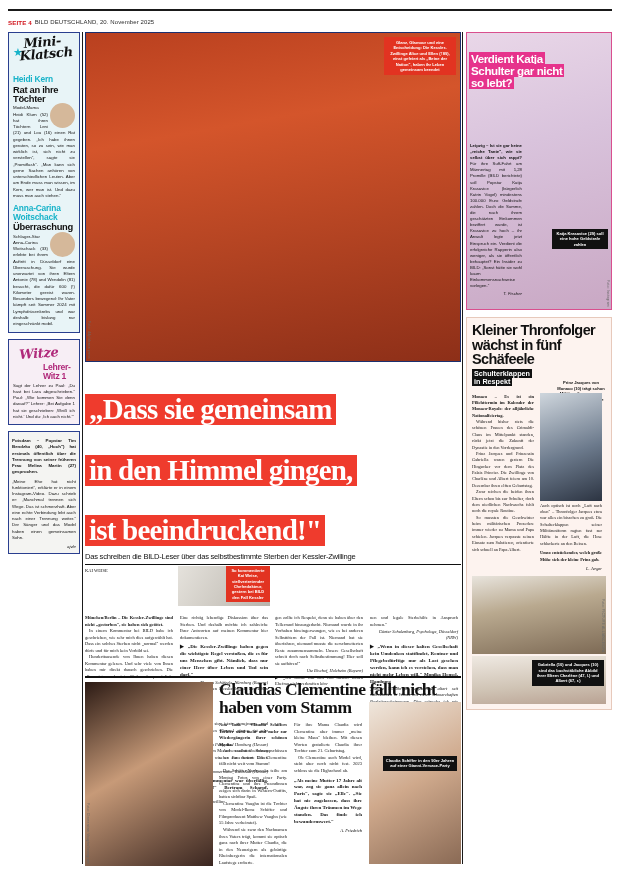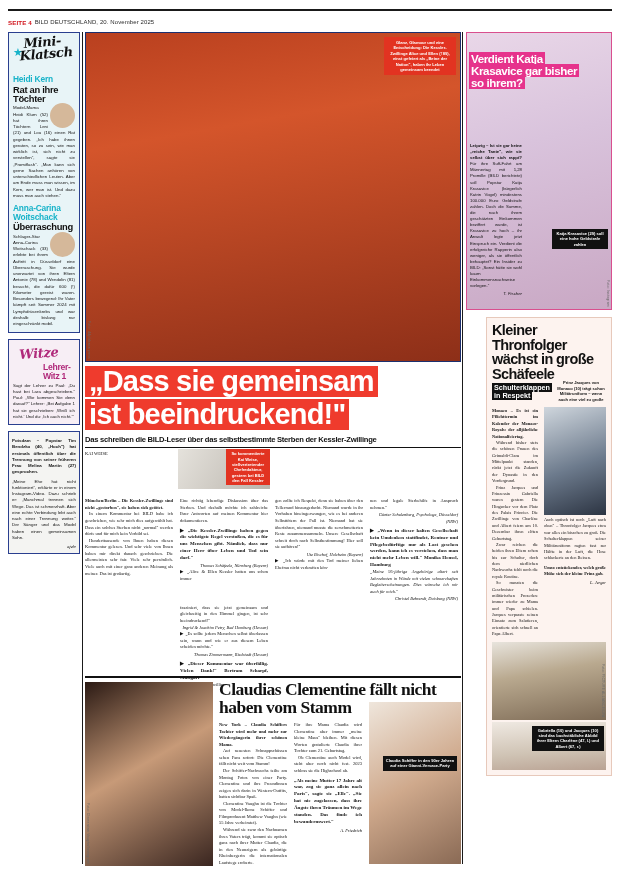--- a/index.html
+++ b/index.html
@@ -105,26 +105,26 @@
   }
   .lead-caption {
     position:absolute; right:4px; top:4px; width:72px;
     background:#e23321; color:#fff; padding:3px 3px;
     font-family:"Liberation Sans", sans-serif; font-weight:bold;
     font-size:4.1px; line-height:1.32; text-align:center;
   }
   .headline { margin-top:4px; }
   .headline .hl {
     display:inline-block; background:#ef3b2d; color:#fff;
-    font-family:Liberation Sans, sans-serif; font-weight:bold;
+    font-family:Liberation Serif, serif; font-weight:bold;
     font-size:29px; line-height:1.04; letter-spacing:-.8px;
-    padding:0 4px 1px 4px; margin-bottom:1.5px;
+    padding:0 4px 1px 4px; margin-bottom:1.5px;margin-top:28px;
   }
   .subhead {
-    font-family:"Liberation Sans", sans-serif; font-weight:bold;
+    font-family:"Liberation Sans", sans-serif; font-weight:normal;
     font-size:7.6px; color:#111; margin-top:4px; letter-spacing:-.25px;
   }
   .hr-thin { height:1px; background:#111; margin:3px 0 3px 0; }
 
   
   .cols4 { display:flex; gap:7px; margin-top:3px; }
   .col { width:88px; }
   .body {
     font-family:"Liberation Serif", serif; font-size:4.5px; line-height:1.46;
     color:#111; text-align:justify; hyphens:auto;
@@ -299,20 +299,21 @@
 
   <div class="main">
 
     <div class="lead-photo photo">
       <div class="lead-caption">Glanz, Glamour und eine Entscheidung: Die Kessler-Zwillinge Alice und Ellen (†89), einst gefeiert als „Beine der Nation", haben ihr Leben gemeinsam beendet</div>
       <div class="credit" style="left:1px;bottom:2px;">Foto: ddp/abaca press</div>
     </div>
 
     <div class="headline">
       <div><span class="hl">„Dass sie gemeinsam</span></div>
+      <div><span class="hl">in den Himmel gingen,</span></div>
       <div><span class="hl">ist beeindruckend!"</span></div>
     </div>
 
     <div class="subhead">Das schreiben die BILD-Leser über das selbstbestimmte Sterben der Kessler-Zwillinge</div>
     <div class="hr-thin"></div>
 
     <div style="position:relative;height:44px;">
       <div class="body" style="width:88px;">KAI WEISE</div>
       <div class="kai-inset">
         <div class="kai-photo photo">
@@ -415,37 +416,37 @@
     <div class="cl-photo2 photo"></div>
     <div class="cl-cap">Claudia Schiffer in den 90er Jahren auf einer Gianni-Versace-Party</div>
   </div>
 
   <div class="right">
 
     <div class="katja-box">
       <div class="katja-photo photo"></div>
       <div class="katja-head">
         <span>Verdient Katja</span><br>
-        <span>Krasavice gar bisher</span><br>
-        <span>so ihrem?</span>
+        <span>Schulter gar nicht</span><br>
+        <span>so lebt?</span>
       </div>
       <div class="katja-text">
         <b>Leipzig – Ist sie gar keine „reiche Tante", wie sie selbst über sich rappt?</b>
         <span>Für ihre Suff-Fahrt am Männertag mit 1,28 Promille (BILD berichtete) soll Popstar Katja Krasavice (bürgerlich Katrin Vogel) mindestens 100.000 Euro Geldstrafe zahlen. Doch die Summe, die nach ihrem geschätzten Einkommen beziffert wurde, ist Krasavice zu hoch – ihr Anwalt legte jetzt Einspruch ein.</span>
         <span>Verdient die erfolgreiche Rapperin also weniger, als sie öffentlich behauptet? Ein Insider zu BILD: „Sonst hätte sie wohl kaum Einkommensnachweise vorlegen."</span>
         <span class="sg">T. Fischer</span>
       </div>
       <div class="katja-cap">Katja Krasavice (29) soll eine hohe Geldstrafe zahlen</div>
       <div class="credit" style="right:1px;bottom:2px;">Foto: Instagram</div>
     </div>
 
-    <div class="monaco-box" style="position:relative;margin-left:20px;">
+    <div class="monaco-box" style="position:relative;">
       <div class="mon-head">
         <div>Kleiner Thronfolger</div>
-        <div>wächst in große</div>
+        <div>wächst in fünf</div>
         <div>Schäfeele</div>
       </div>
       <div class="mon-kicker">
         <span>Schulterklappen</span><br>
         <span>in Respekt</span>
       </div>
       <div class="mon-capsule">Prinz Jacques von Monaco (10) trägt schon Militäruniform – wenn auch eine viel zu große</div>
 
       <div class="mon-cols">
         <div class="mon-col">

